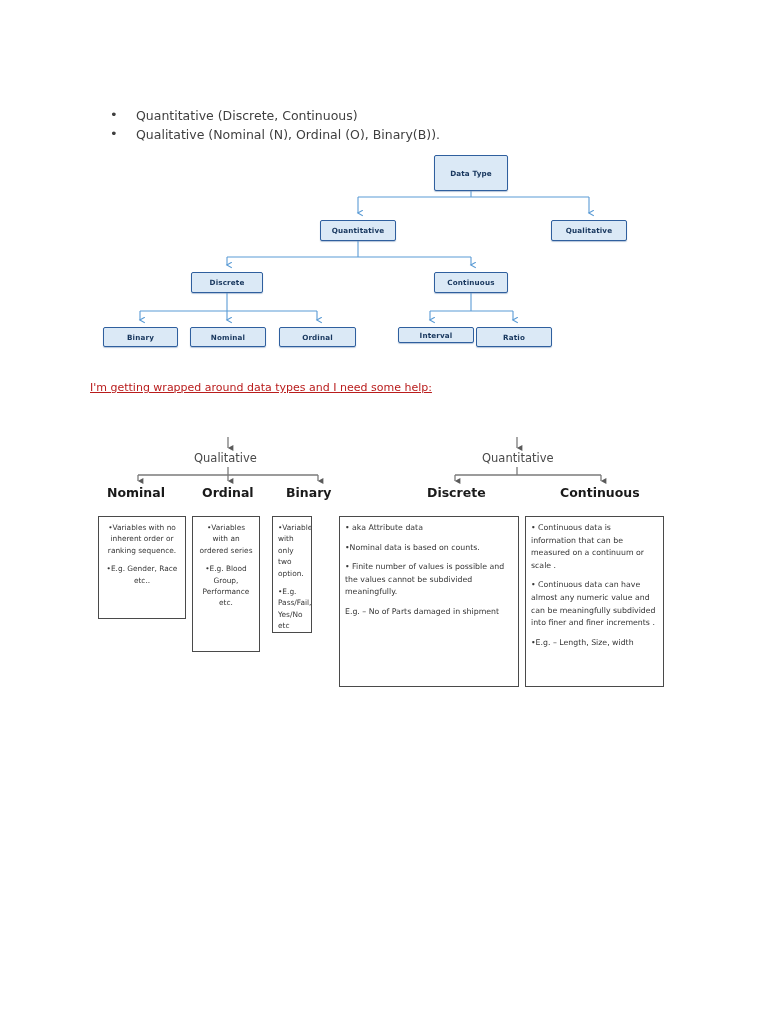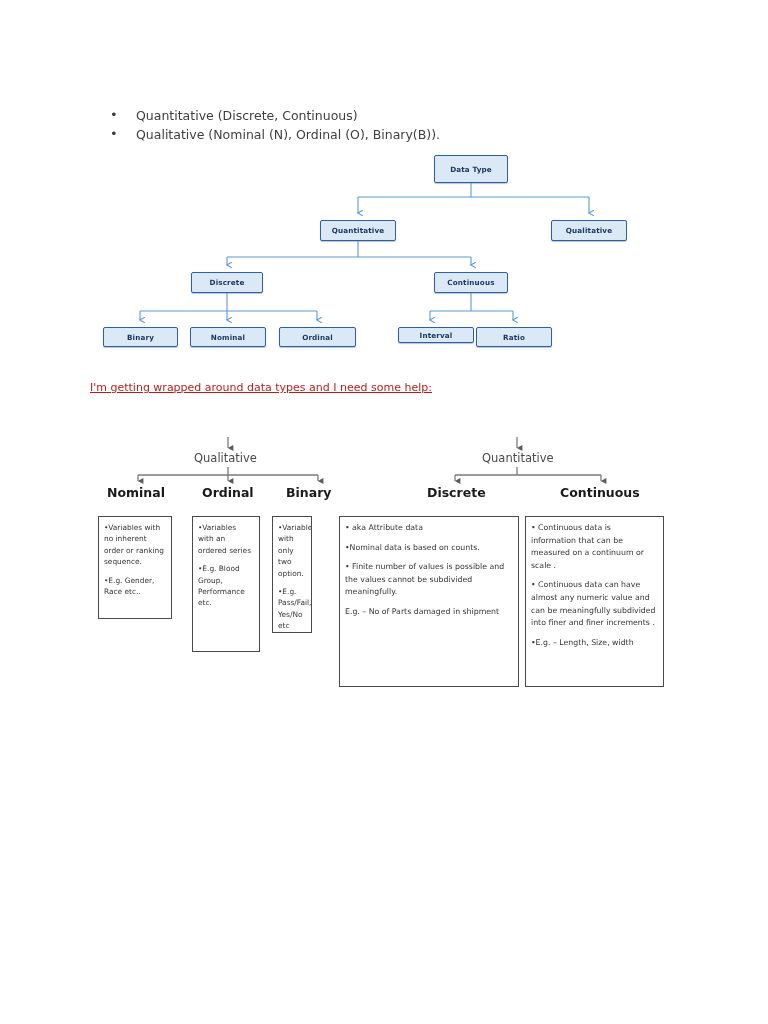--- a/index.html
+++ b/index.html
@@ -155,21 +155,21 @@
       <path d="M227,311 L227,320" marker-end="url(#arrBlue)"></path>
       <path d="M317,311 L317,320" marker-end="url(#arrBlue)"></path>
 
       <path d="M471,293 L471,311"></path>
       <path d="M430,311 L513,311"></path>
       <path d="M430,311 L430,320" marker-end="url(#arrBlue)"></path>
       <path d="M513,311 L513,320" marker-end="url(#arrBlue)"></path>
     </g>
   </svg>
 
-  <div class="node-blue" style="left:434px; top:155px; width:74px; height:28px;">Data Type</div>
+  <div class="node-blue" style="left:434px; top:155px; width:74px; height:36px;">Data Type</div>
 
   <div class="node-blue" style="left:320px; top:220px; width:76px; height:21px;">Quantitative</div>
 
   <div class="node-blue" style="left:551px; top:220px; width:76px; height:21px;">Qualitative</div>
 
   <div class="node-blue" style="left:191px; top:272px; width:72px; height:21px;">Discrete</div>
 
   <div class="node-blue" style="left:434px; top:272px; width:74px; height:21px;">Continuous</div>
 
   <div class="node-blue" style="left:103px; top:327px; width:75px; height:20px;">Binary</div>
@@ -211,26 +211,26 @@
       <path d="M601,475 L601,481" marker-end="url(#arrBlk)"></path>
     </g>
   </svg>
 
   <div class="d2-sub" style="left:194px; top:451px;">Qualitative</div>
 
   <div class="d2-head" style="left:107px; top:485px;">Nominal</div>
   <div class="d2-head" style="left:202px; top:485px;">Ordinal</div>
   <div class="d2-head" style="left:286px; top:485px;">Binary</div>
 
-  <div class="d2-box" style="left:98px; top:516px; width:74px; height:103px;">
+  <div class="d2-box" style="left:98px; top:516px; width:88px; height:103px;text-align:center;">
     <p>•Variables with no inherent order or ranking sequence.</p>
     <p>•E.g. Gender, Race etc..</p>
   </div>
 
-  <div class="d2-box" style="left:192px; top:516px; width:68px; height:136px;">
+  <div class="d2-box" style="left:192px; top:516px; width:68px; height:136px;text-align:center;">
     <p>•Variables with an ordered series</p>
     <p>•E.g. Blood Group, Performance etc.</p>
   </div>
 
   <div class="d2-box" style="left:272px; top:516px; width:40px; height:117px;">
     <p>•Variables with only two option.</p>
     <p>•E.g. Pass/Fail, Yes/No etc</p>
   </div>
 
   <div class="d2-sub" style="left:482px; top:451px;">Quantitative</div>

